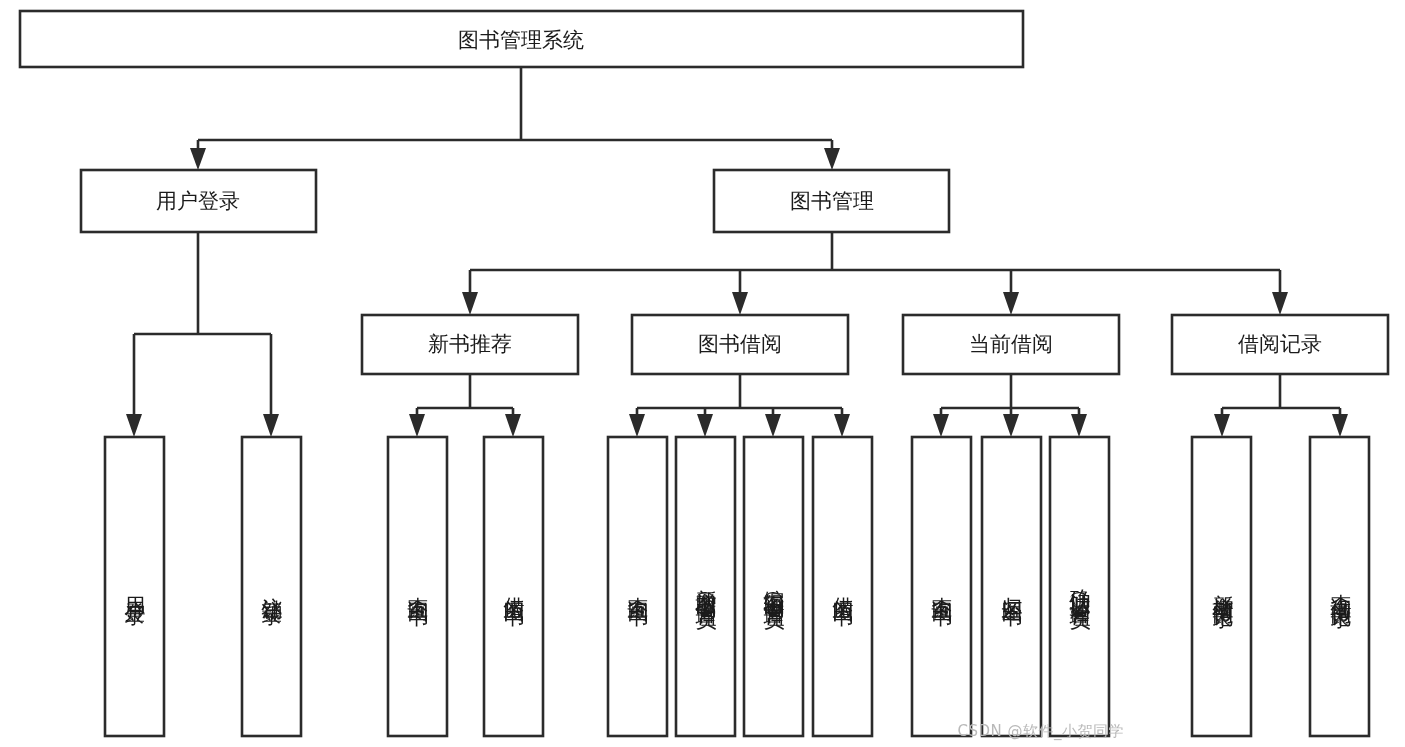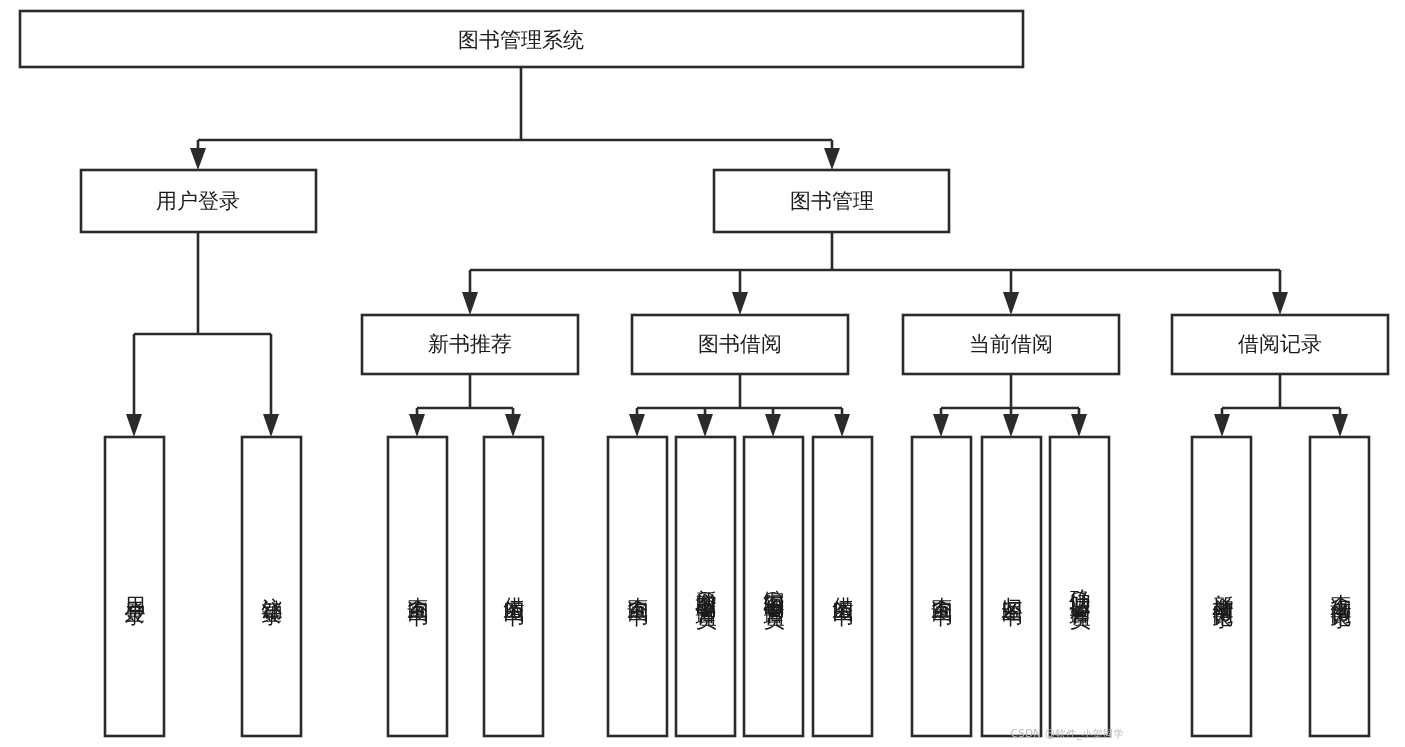--- a/index.html
+++ b/index.html
@@ -52,21 +52,21 @@
   }
   .arrow-head {
     fill: #2b2b2b;
     stroke: none;
   }
   .watermark {
     position: absolute;
     right: 8px;
     bottom: 6px;
     font-family: "DejaVu Sans", "Liberation Sans", sans-serif;
-    font-size: 10px;
+    font-size: 15px;
     color: #b9b9b9;
     letter-spacing: 0.5px;
     white-space: nowrap;
     pointer-events: none;
   }
 </style>
 </head>
 <body>
 
 <div id="chart-root">

